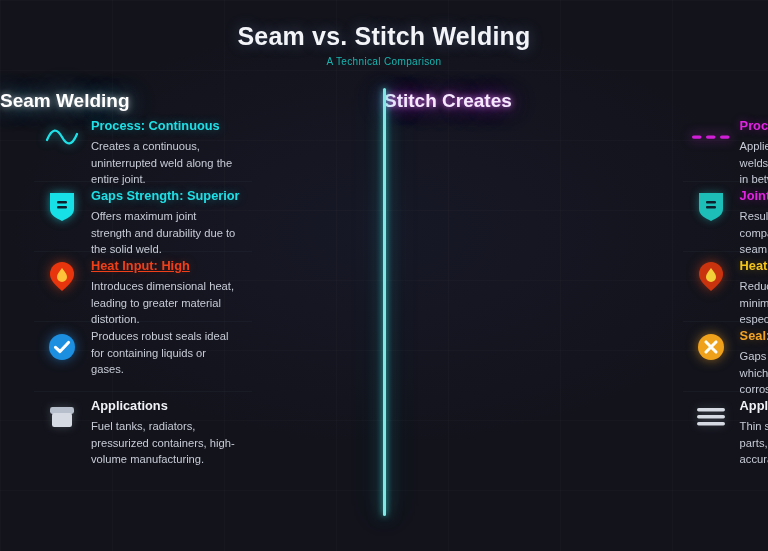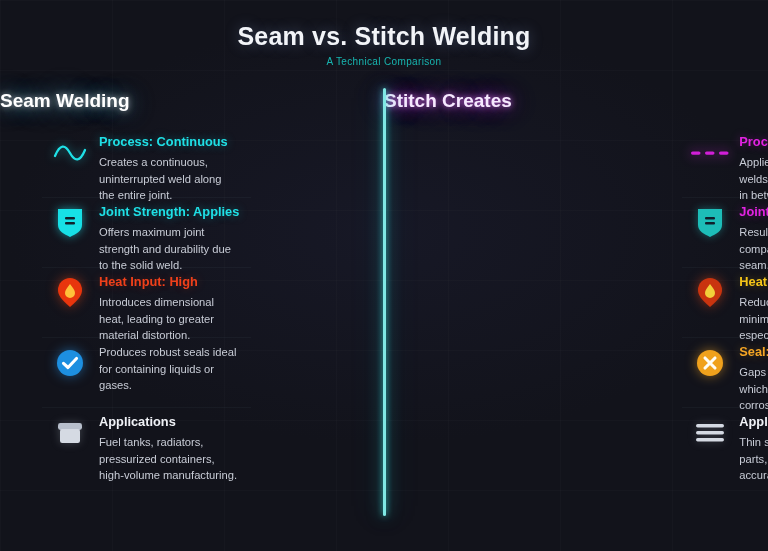--- a/index.html
+++ b/index.html
@@ -50,23 +50,22 @@
   
   .divider {
     position: absolute; left: 383px; top: 88px;
     width: 2.5px; height: 428px;
     background: #7fe8e4; border-radius: 2px;
     box-shadow: 0 0 6px rgba(60,220,215,.9), 0 0 16px rgba(40,200,200,.6), 0 0 30px rgba(30,180,190,.35);
   }
 
   
   .columns {
-    position: absolute; top: 127px; left: 0; width: 704px; height: 360px;
+    position: absolute; top: 111px; left: 0; width: 704px; height: 360px;
     display: flex;
-    padding-left: 8px;
   }
   .column { flex: 1; position: relative; }
   .column.left  { padding-left: 42px;  padding-right: 40px; }
   .column.right { padding-left: 411px; }
   .column.right .row { padding-left: 0; }
 
   .row {
     position: relative;
     height: 70px;
     display: flex;
@@ -92,21 +91,21 @@
     margin-bottom: 4px;
     white-space: nowrap;
   }
   .row-desc {
     font-size: 11.2px; line-height: 1.48; color: #c8ccd6;
     max-width: 230px;
   }
 
   
   .c-cyan   { color: #1fe0e6; text-shadow: 0 0 10px rgba(30,220,230,.35); }
-  .c-red    { color: #f0401a; text-shadow: 0 0 10px rgba(240,64,26,.3); }
+  .c-red    { color: #f0401a; text-shadow: 0 0 10px rgba(240,64,26,.3); text-decoration: underline; }
   .c-blue   { color: #2f9ae8; text-shadow: 0 0 10px rgba(47,154,232,.3); }
   .c-white  { color: #f0f2f7; }
   .c-magenta{ color: #e223e2; text-shadow: 0 0 10px rgba(226,35,226,.35); }
   .c-gold   { color: #f5c518; text-shadow: 0 0 10px rgba(245,197,24,.3); }
   .c-amber  { color: #f5a524; text-shadow: 0 0 10px rgba(245,165,36,.3); }
 
   
   svg { display: block; overflow: visible; }
   .glow-cyan   { filter: drop-shadow(0 0 5px rgba(30,220,230,.6)); }
   .glow-teal   { filter: drop-shadow(0 0 4px rgba(30,190,190,.45)); }
@@ -151,21 +150,21 @@
 
       <div class="row">
         <div class="icon-wrap">
           <svg class="glow-cyan" width="26" height="30" viewBox="0 0 26 30">
             <path d="M1 1 H25 V17 C25 23, 19 26, 13 29 C7 26, 1 23, 1 17 Z" fill="#17e0e6"></path>
             <rect x="8" y="9" width="10" height="2.6" rx="1.1" fill="#10202c"></rect>
             <rect x="8" y="14" width="10" height="2.6" rx="1.1" fill="#10202c"></rect>
           </svg>
         </div>
         <div class="texts">
-          <div class="row-title c-cyan">Joint Strength: Applies</div>
+          <div class="row-title c-cyan">Gaps Strength: Superior</div>
           <div class="row-desc">Offers maximum joint strength and durability due to the solid weld.</div>
         </div>
       </div>
 
       <div class="row">
         <div class="icon-wrap">
           <svg class="glow-flame" width="26" height="30" viewBox="0 0 26 30">
             <path d="M13 29 C4 21, 1 17, 1 12 A12 12 0 0 1 25 12 C25 17, 22 21, 13 29 Z" fill="#e8350d"></path>
             <path d="M13 6 C16 10, 18 12, 18 15 a5 5 0 0 1 -10 0 C8 12, 10 10, 13 6 Z" fill="#ffc13a"></path>
           </svg>

